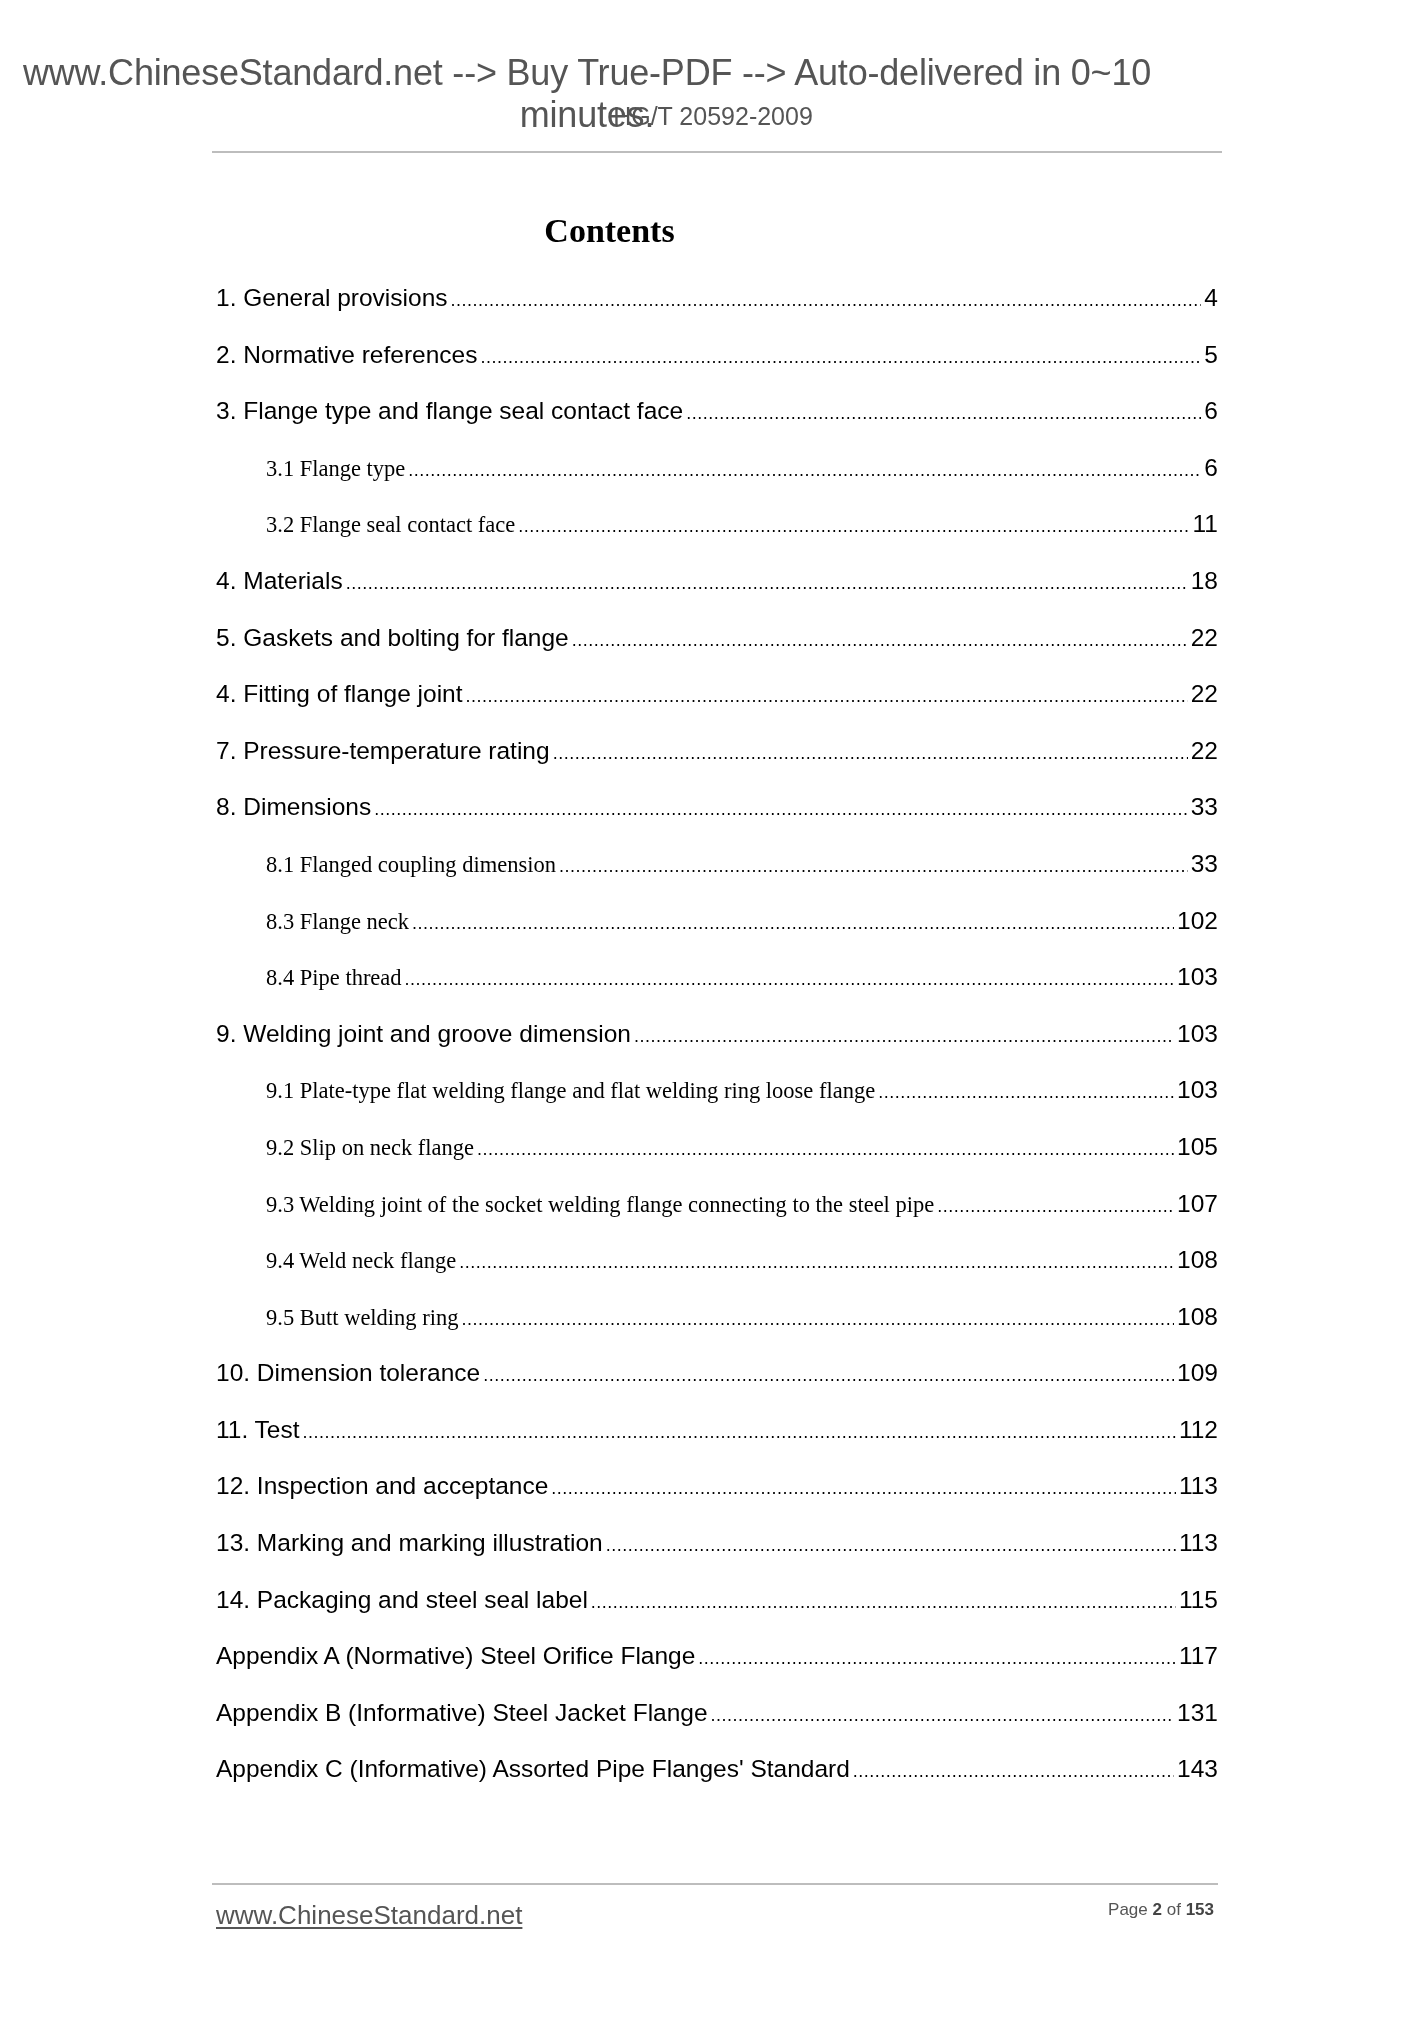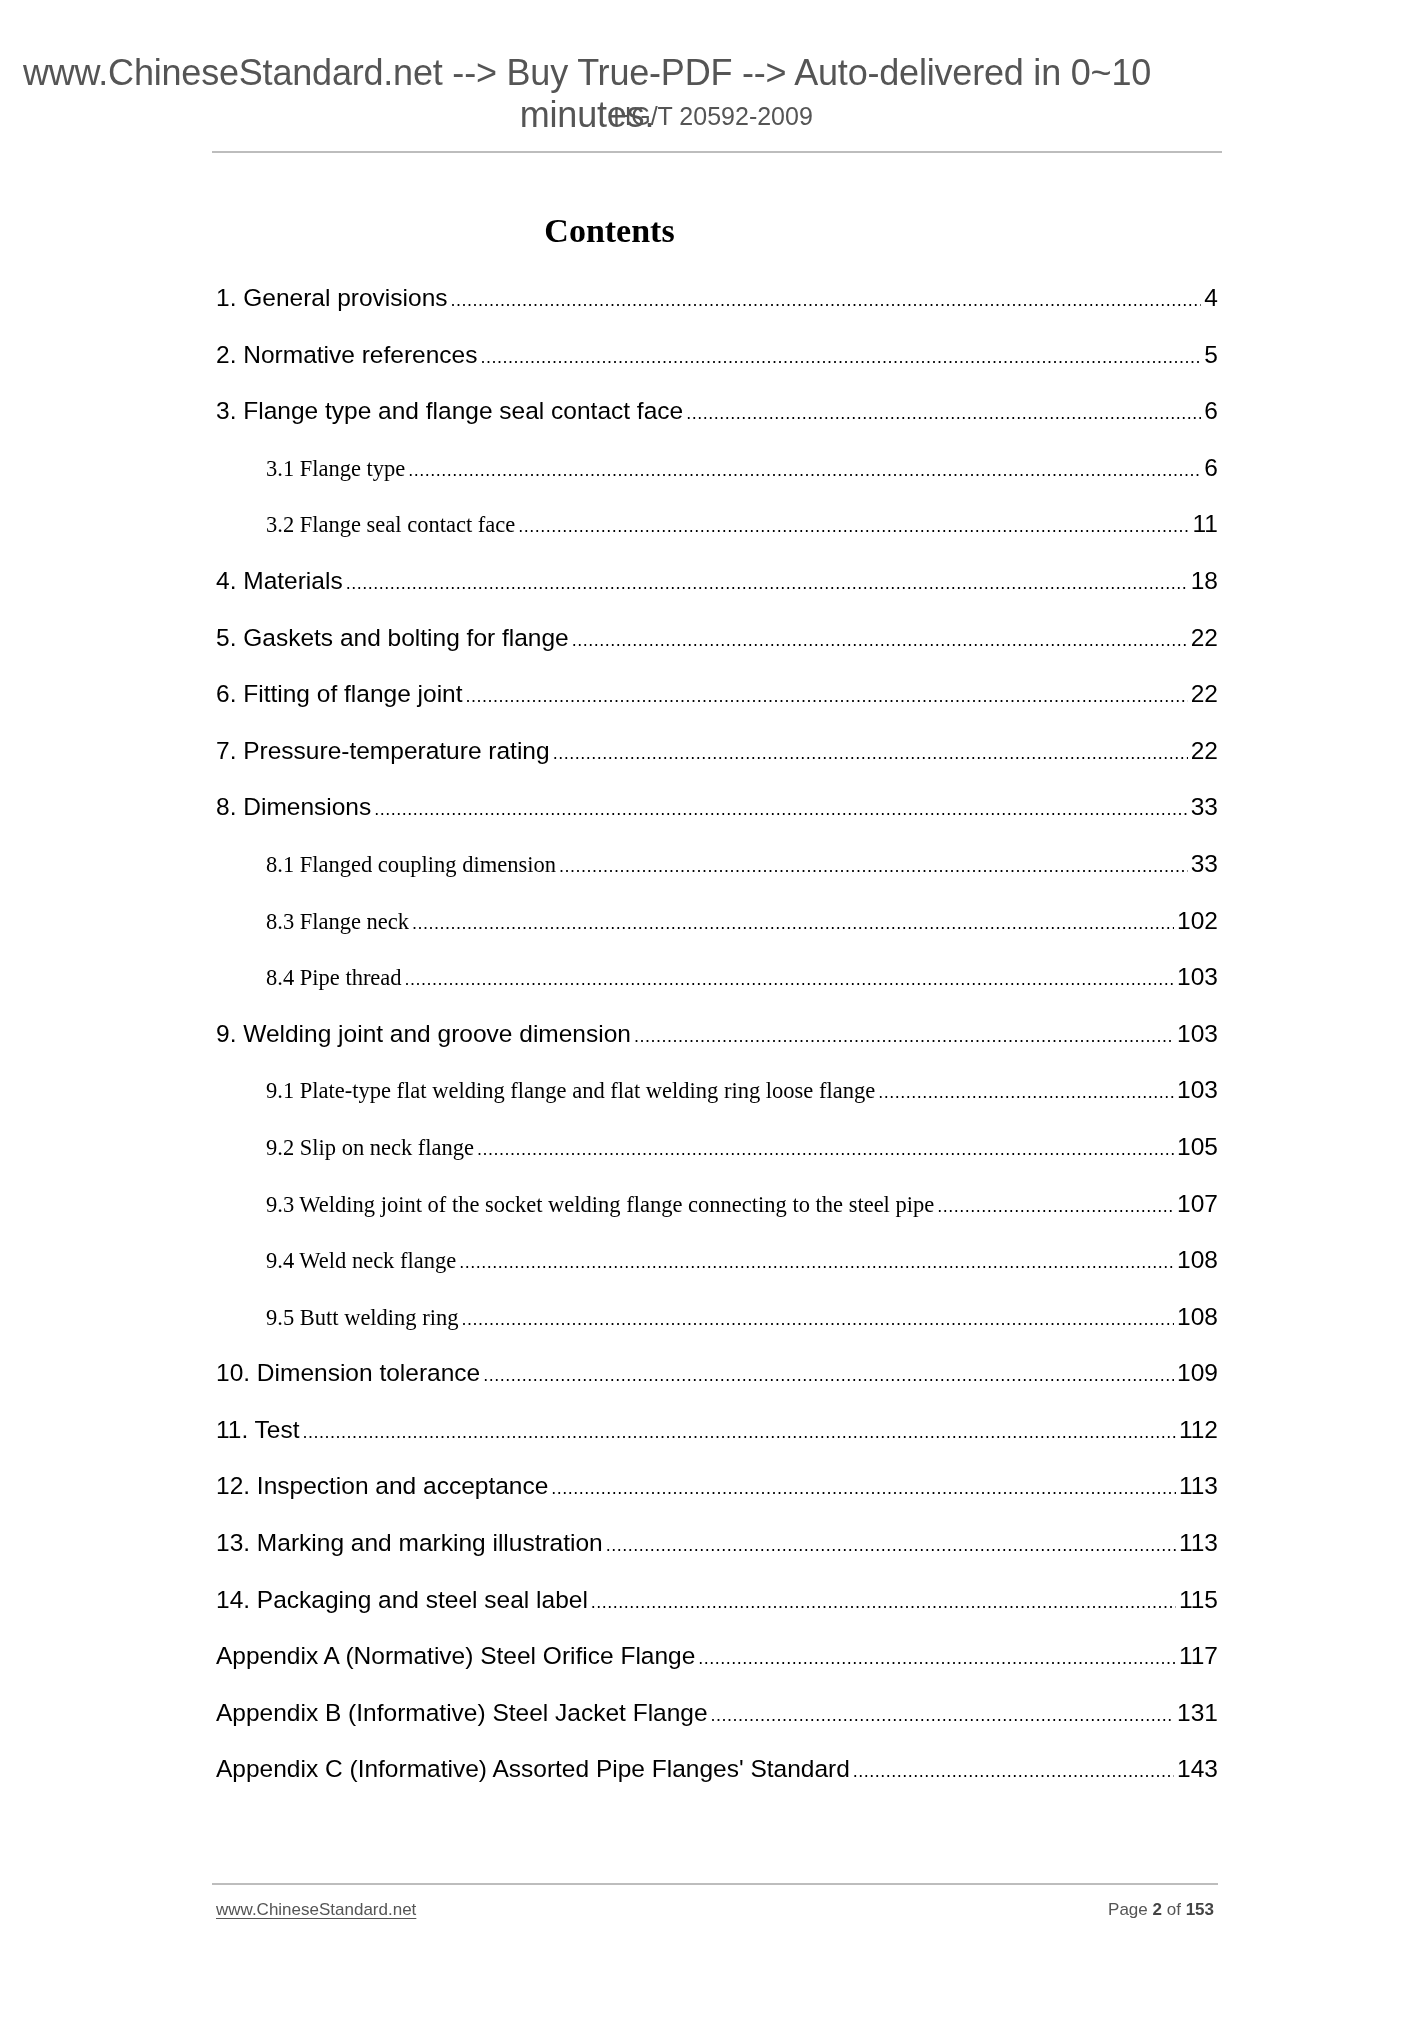--- a/index.html
+++ b/index.html
@@ -42,21 +42,21 @@
     }
     .toc-row .page {
       flex: 0 0 auto; font-family: "Liberation Sans", sans-serif; font-size: 24.5px;
     }
     .ftr-rule {
       position: absolute; top: 1883px; left: 212px; width: 1006px; height: 0;
       border-top: 2px solid #bdbdbd;
     }
     .ftr-link {
       position: absolute; top: 1900px; left: 216px;
-      font-family: "Liberation Sans", sans-serif; font-size: 17px; color: #555555;
+      font-family: "Liberation Sans", sans-serif; font-size: 26px; color: #555555;
       text-decoration: underline; text-underline-offset: 3px;
     }
     .ftr-page {
       position: absolute; top: 1900px; right: 212px;
       font-family: "Liberation Sans", sans-serif; font-size: 17px; color: #555555;
     }
     .ftr-page b { font-weight: bold; color: #444; }
   </style>
 </head>
 <body>
@@ -97,21 +97,21 @@
       <span class="label">4. Materials</span>
       <span class="dots"></span>
       <span class="page">18</span>
     </li>
   <li class="toc-row l1">
       <span class="label">5. Gaskets and bolting for flange</span>
       <span class="dots"></span>
       <span class="page">22</span>
     </li>
   <li class="toc-row l1">
-      <span class="label">6. Fitting of flange joint</span>
+      <span class="label">4. Fitting of flange joint</span>
       <span class="dots"></span>
       <span class="page">22</span>
     </li>
   <li class="toc-row l1">
       <span class="label">7. Pressure-temperature rating</span>
       <span class="dots"></span>
       <span class="page">22</span>
     </li>
   <li class="toc-row l1">
       <span class="label">8. Dimensions</span>

